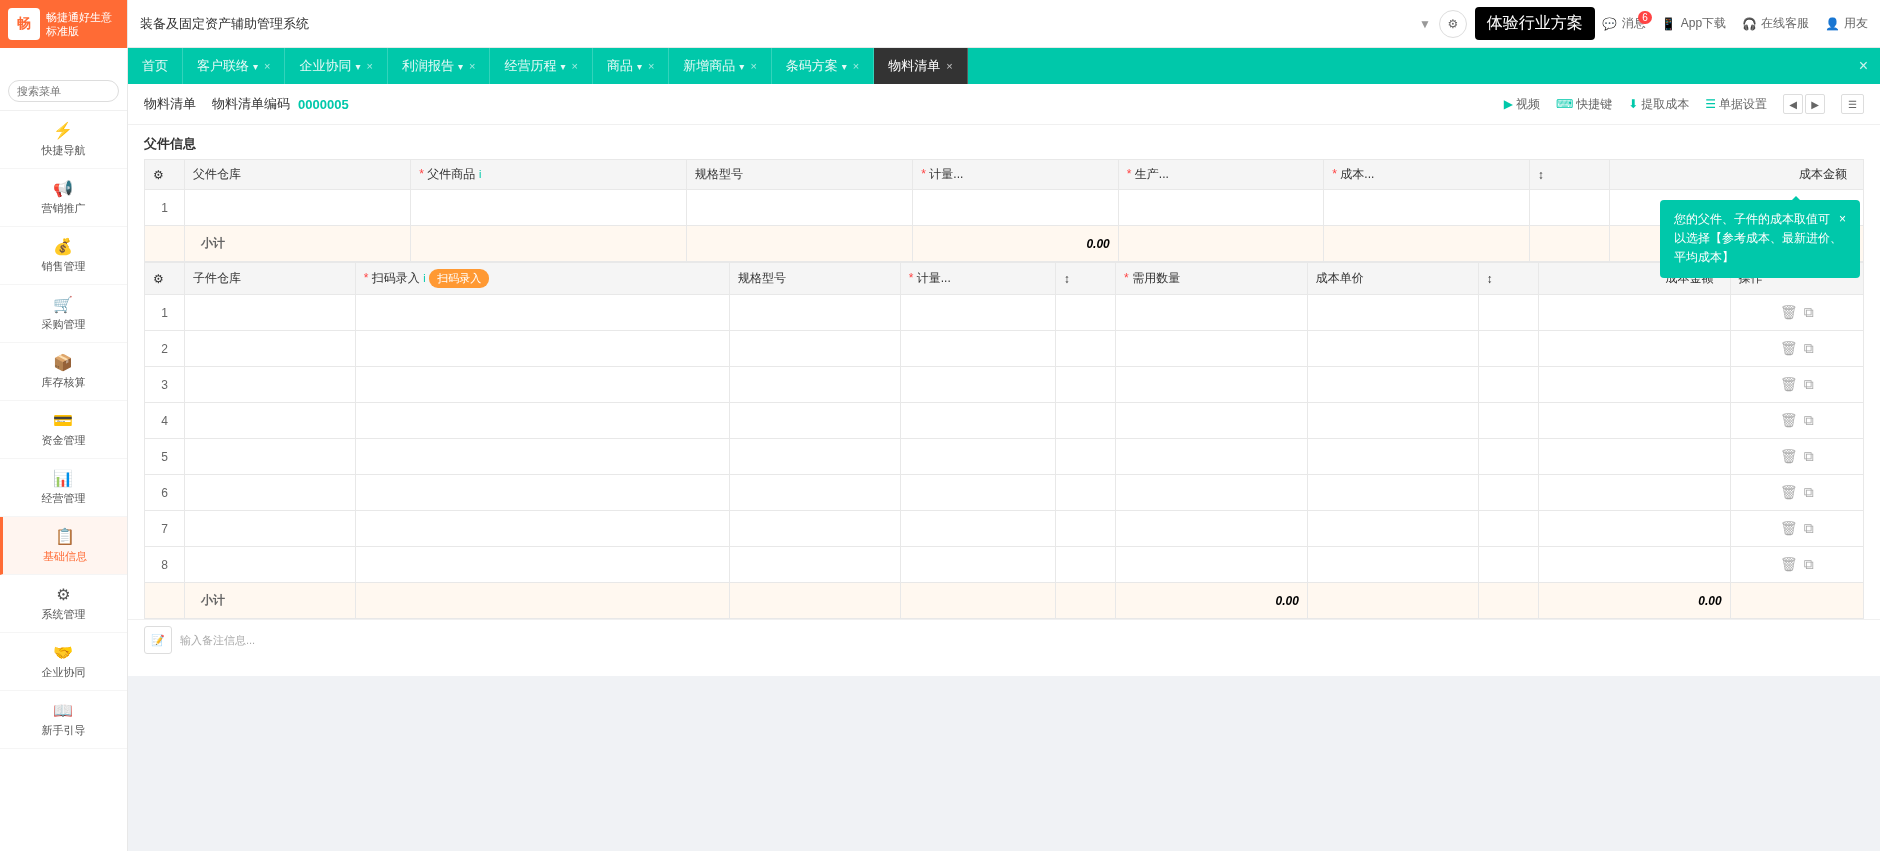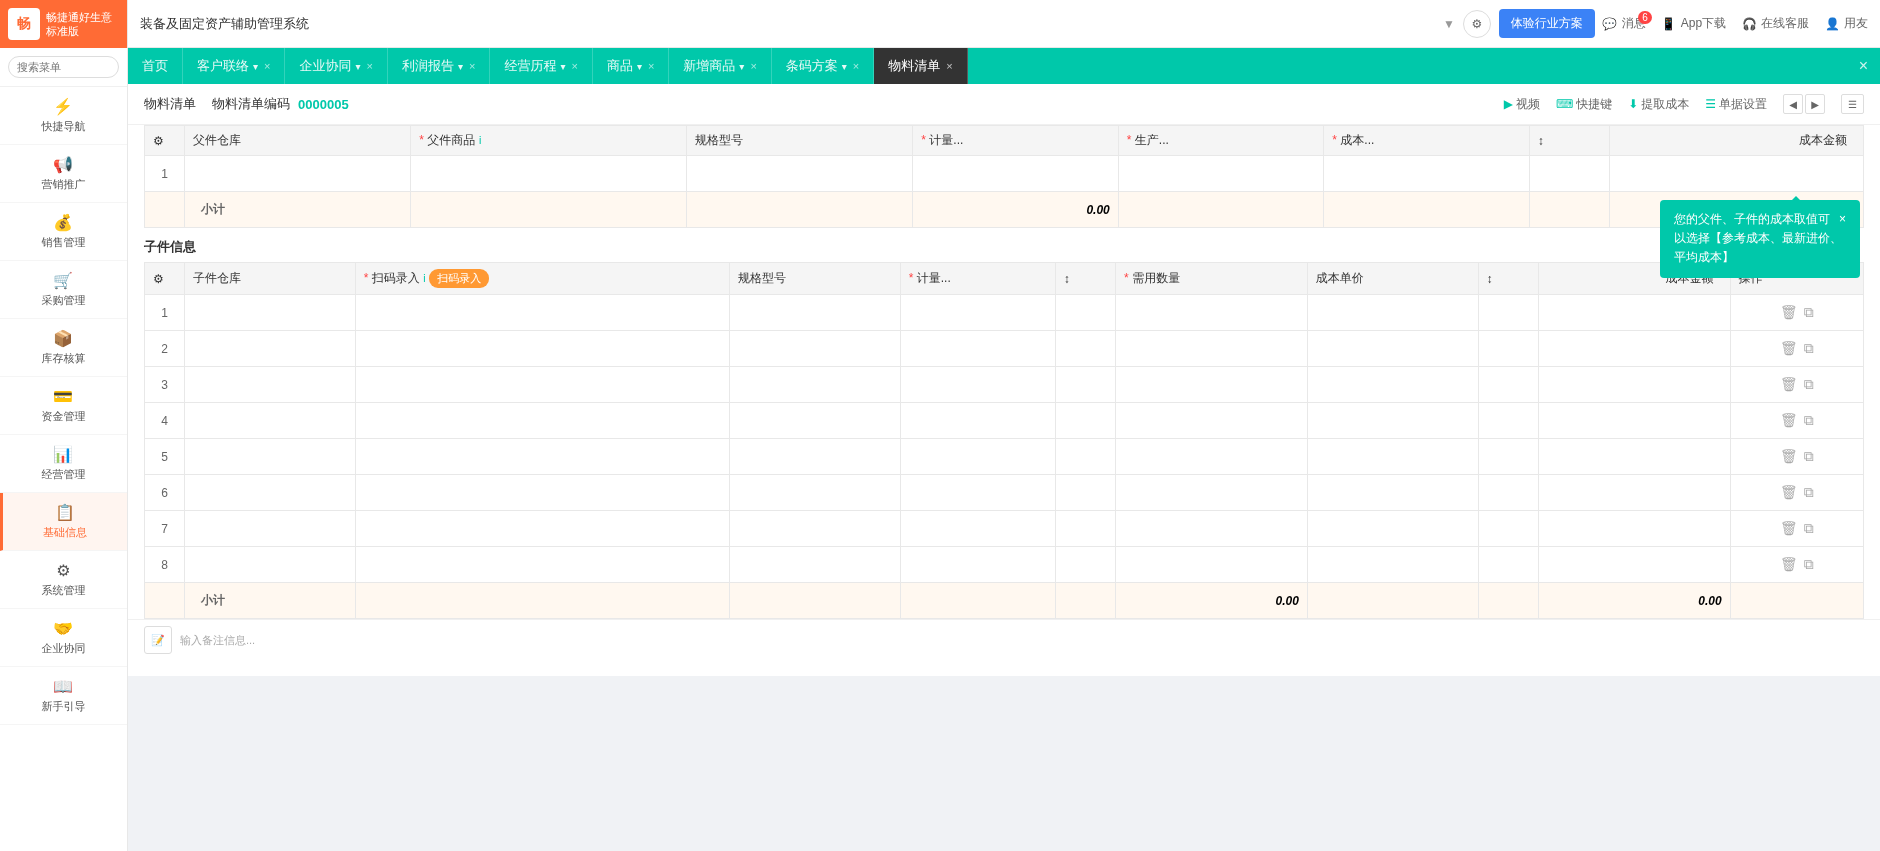--- a/index.html
+++ b/index.html
@@ -39,20 +39,21 @@
       padding: 8px;
       border-bottom: 1px solid #f0f0f0;
     }
     .sidebar-search input {
       width: 100%;
       border: 1px solid #ddd;
       border-radius: 12px;
       padding: 4px 8px;
       font-size: 11px;
       outline: none;
+      margin-top: 24px;
     }
     .sidebar-nav { flex: 1; overflow-y: auto; }
     .sidebar-item {
       display: flex;
       flex-direction: column;
       align-items: center;
       padding: 10px 4px;
       cursor: pointer;
       color: #555;
       font-size: 11px;
@@ -104,27 +105,27 @@
       height: 28px;
       border-radius: 50%;
       border: 1px solid #ddd;
       display: flex;
       align-items: center;
       justify-content: center;
       cursor: pointer;
       color: #666;
     }
     .try-btn {
-      background: #3b82f6;
+      background: #000000;
       color: #fff;
       border: none;
       border-radius: 4px;
       padding: 6px 12px;
       cursor: pointer;
-      font-size: 12px;
+      font-size: 16px;
     }
     .badge {
       background: #ff4444;
       color: #fff;
       border-radius: 8px;
       padding: 1px 4px;
       font-size: 10px;
       position: absolute;
       top: -4px;
       right: -6px;
@@ -518,20 +519,21 @@
           </div>
           <div class="nav-arrow" style="width:auto;padding:0 6px;">☰</div>
         </div>
       </div>
 
       <div class="tooltip-box" style="position:fixed;right:20px;top:200px;z-index:200;">
         <span class="tooltip-close">×</span>
         <span>您的父件、子件的成本取值可以选择【参考成本、最新进价、平均成本】</span>
       </div>
 
+      <div class="section-title">父件信息</div>
       <div class="table-container">
         <table class="data-table">
           <thead>
             <tr>
               <th class="th-settings">⚙</th>
               <th><span>父件仓库</span></th>
               <th><span class="required">* </span><span>父件商品</span> <span class="col-info">ℹ</span></th>
               <th><span>规格型号</span></th>
               <th><span class="required">* </span><span>计量...</span></th>
               <th><span class="required">* </span><span>生产...</span></th>
@@ -560,21 +562,20 @@
               <td class="value-cell">0.00</td>
               <td></td>
               <td></td>
               <td></td>
               <td class="value-cell">0.00</td>
             </tr>
           </tbody>
         </table>
       </div>
 
-      <div class="section-title">子件信息</div>
       <div class="table-container">
         <table class="data-table">
           <thead>
             <tr>
               <th class="th-settings">⚙</th>
               <th><span>子件仓库</span></th>
               <th>
                 <span class="required">* </span><span>扫码录入</span>
                 <span class="col-info">ℹ</span>
                 <button class="scan-btn">扫码录入</button>

